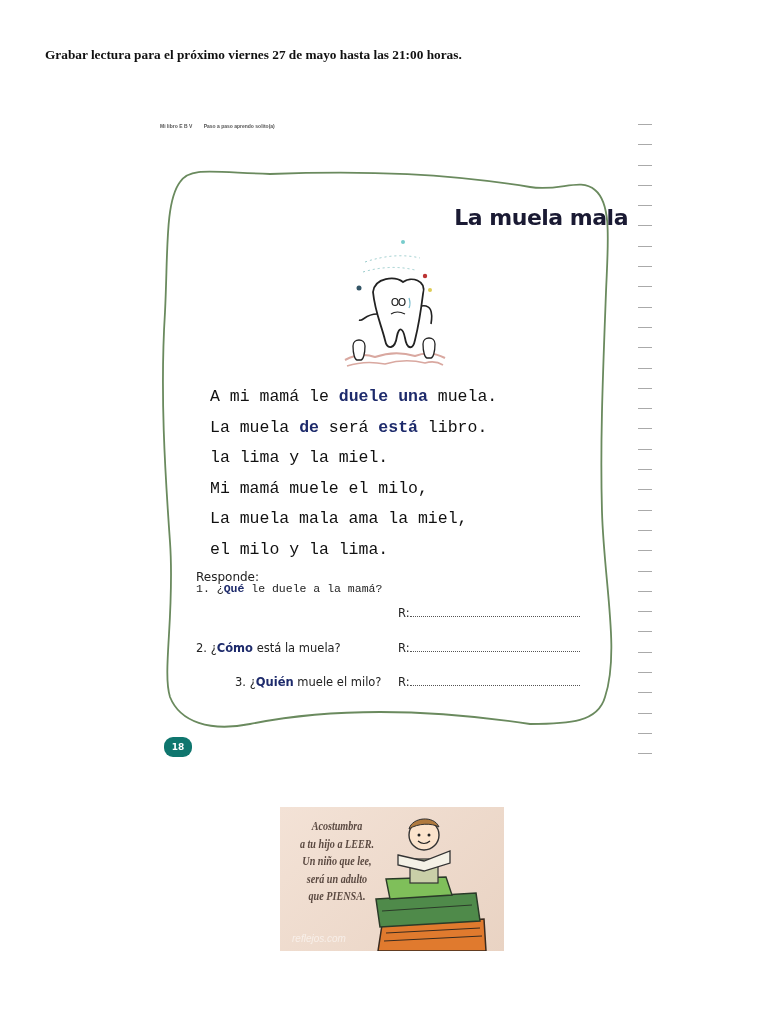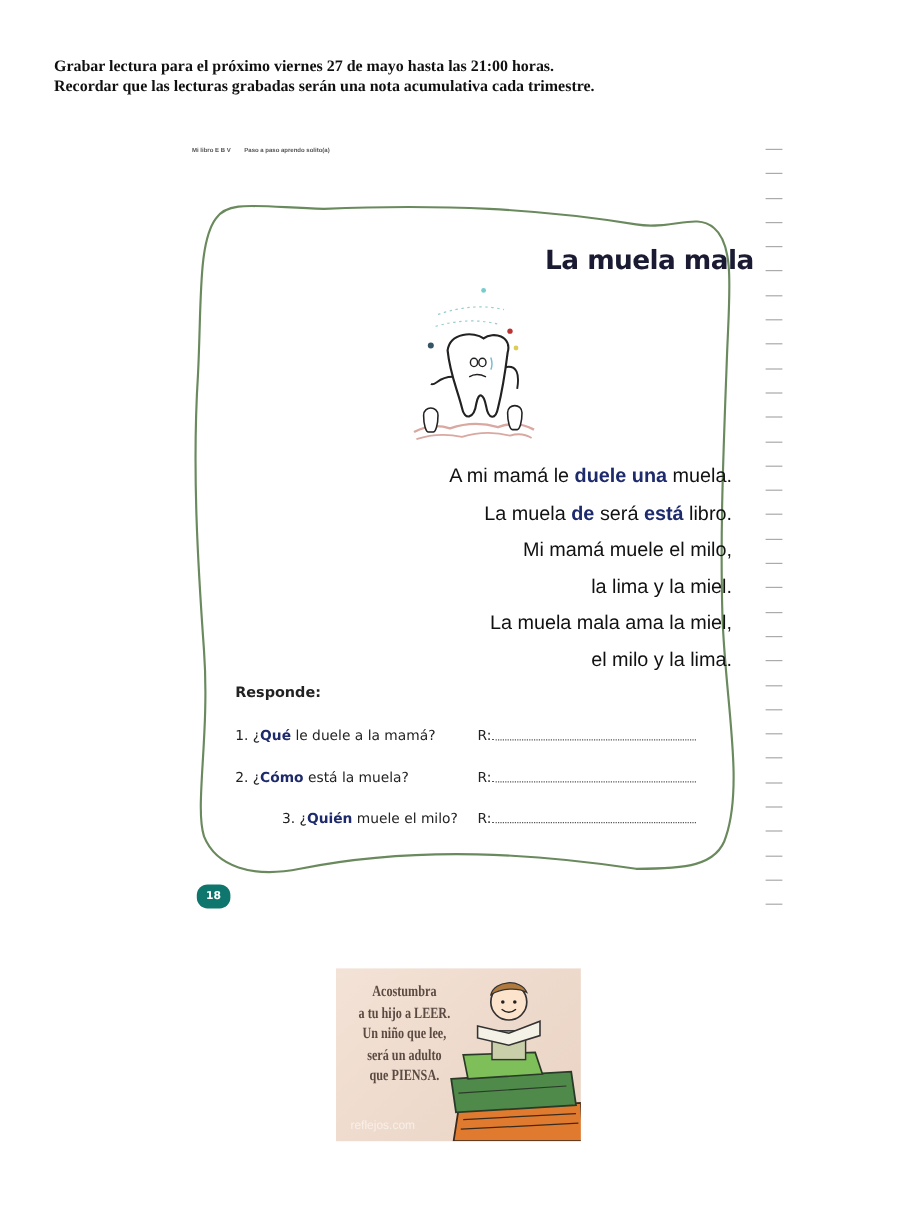--- a/index.html
+++ b/index.html
@@ -10,42 +10,41 @@
   .worksheet { position: absolute; left: 150px; top: 112px; width: 520px; height: 660px; }
   .ws-header { position: absolute; left: 10px; top: 11px; font-family: "Liberation Sans", sans-serif; font-size: 5px; font-weight: bold; color: #555; filter: blur(0.4px); white-space: nowrap; }
   .ws-header span { margin-right: 10px; }
   .frame { position: absolute; left: 0; top: 0; }
   .ticks { position: absolute; left: 488px; top: 12px; width: 16px; }
   .tick { height: 1px; width: 14px; background: #aaa; margin-bottom: 19.3px; }
 
   .title { position: absolute; left: 0; width: 590px; left: 0; top: 93px; text-align: right; font-family: "DejaVu Sans", sans-serif; font-weight: bold; font-size: 22px; color: #1a1a33; letter-spacing: -0.5px; }
   .illustration { position: absolute; left: 185px; top: 120px; }
 
-  .poem { position: absolute; left: 60px; width: 400px; top: 270px; text-align: right; font-family: Liberation Sans, sans-serif; font-size: 16.5px; line-height: 30.5px; color: #111; }
+  .poem { position: absolute; left: 60px; width: 400px; top: 270px; text-align: left; font-family: Liberation Mono, monospace; font-size: 16.5px; line-height: 30.5px; color: #111; }
   .poem .hl { color: #1d2a6b; font-weight: bold; }
 
-  .respond-label { position: absolute; left: 46px; top: 458px; font-family: "DejaVu Sans", sans-serif; font-weight: bold; font-size: 12px; color: #222; }
+  .respond-label { position: absolute; left: 46px; top: 458px; font-family: "DejaVu Sans", sans-serif; font-weight: normal; font-size: 12px; color: #222; }
   .question { position: absolute; left: 46px; font-family: "DejaVu Sans", sans-serif; font-size: 11.5px; color: #222; white-space: nowrap; }
   .question .num { font-weight: normal; }
   .question .kw { font-weight: bold; color: #1d2a6b; }
   .answer { position: absolute; left: 248px; font-family: "DejaVu Sans", sans-serif; font-size: 11.5px; color: #222; white-space: nowrap; }
   .answer .dots { display: inline-block; width: 170px; border-bottom: 1px dotted #555; height: 9px; vertical-align: baseline; }
 
   .page-badge { position: absolute; left: 14px; top: 625px; width: 28px; height: 20px; background: #0f766e; border-radius: 9px; color: #fff; font-family: "DejaVu Sans", sans-serif; font-size: 9px; font-weight: bold; text-align: center; line-height: 20px; }
 
-  .poster { position: absolute; left: 280px; top: 807px; width: 204px; height: 144px; background: linear-gradient(135deg, #f3e2d6 0%, #e9d3c3 100%); overflow: hidden; }
+  .poster { position: absolute; left: 280px; top: 807px; width: 224px; height: 144px; background: linear-gradient(135deg, #f3e2d6 0%, #e9d3c3 100%); overflow: hidden; font-style: italic; }
   .poster-text { position: absolute; left: 2px; top: 10px; width: 110px; text-align: center; font-family: "Liberation Serif", serif; font-weight: bold; font-size: 13px; line-height: 17.5px; color: #5b4a42; transform: scaleX(0.78); transform-origin: 55px 0; }
   .poster-watermark { position: absolute; left: 12px; top: 126px; font-family: "Liberation Sans", sans-serif; font-size: 10px; color: #fff; opacity: 0.55; }
 </style>
 </head>
 <body>
 
 <div class="instructions">
   <div>Grabar lectura para el próximo viernes 27 de mayo hasta las 21:00 horas.</div>
-  <div>Recordar que las lecturas grabadas serán una nota acumulativa cada trimestre.</div>
 </div>
 
 <div class="worksheet">
   <div class="ws-header">
     <span>Mi libro E B V</span>
     <span>Paso a paso aprendo solito(a)</span>
   </div>
 
   <svg class="frame" width="520" height="660" viewBox="0 0 520 660">
     <path d="M30 70 C 40 55, 60 60, 120 62 C 220 58, 300 62, 380 75 C 410 80, 430 65, 445 78 C 462 92, 458 130, 456 180 C 453 260, 450 330, 452 400 C 454 470, 470 540, 455 585 C 448 610, 420 612, 380 612 C 300 600, 200 592, 100 612 C 60 620, 30 610, 20 585 C 12 560, 25 500, 20 430 C 15 360, 10 280, 15 200 C 18 140, 15 90, 30 70 Z" fill="none" stroke="#6a8a5e" stroke-width="1.8"></path>
@@ -116,29 +115,29 @@
     <path d="M88 112 C 88 104, 100 104, 100 112 C 100 120, 98 126, 96 126 L 92 126 C 90 126, 88 120, 88 112 Z" fill="#fff" stroke="#222" stroke-width="1.3"></path>
   </svg>
 
   <div class="poem">
     <div>
       <span>A mi mamá le </span><span class="hl">duele</span><span> </span><span class="hl">una</span><span> muela.</span>
     </div>
     <div>
       <span>La muela </span><span class="hl">de</span><span> será </span><span class="hl">está</span><span> libro.</span>
     </div>
+    <div>la lima y la miel.</div>
     <div>Mi mamá muele el milo,</div>
-    <div>la lima y la miel.</div>
     <div>La muela mala ama la miel,</div>
     <div>el milo y la lima.</div>
   </div>
 
   <div class="respond-label">Responde:</div>
 
-  <div class="question" style="top:494px;">
+  <div class="question" style="top:470px;font-family:Liberation Mono, monospace;">
     <span class="num">1.</span>
     <span>¿</span><span class="kw">Qué</span><span> le duele a la mamá?</span>
   </div>
   <div class="answer" style="top:494px;">
     <span>R:</span><span class="dots"></span>
   </div>
 
   <div class="question" style="top:529px;">
     <span class="num">2.</span>
     <span>¿</span><span class="kw">Cómo</span><span> está la muela?</span>

